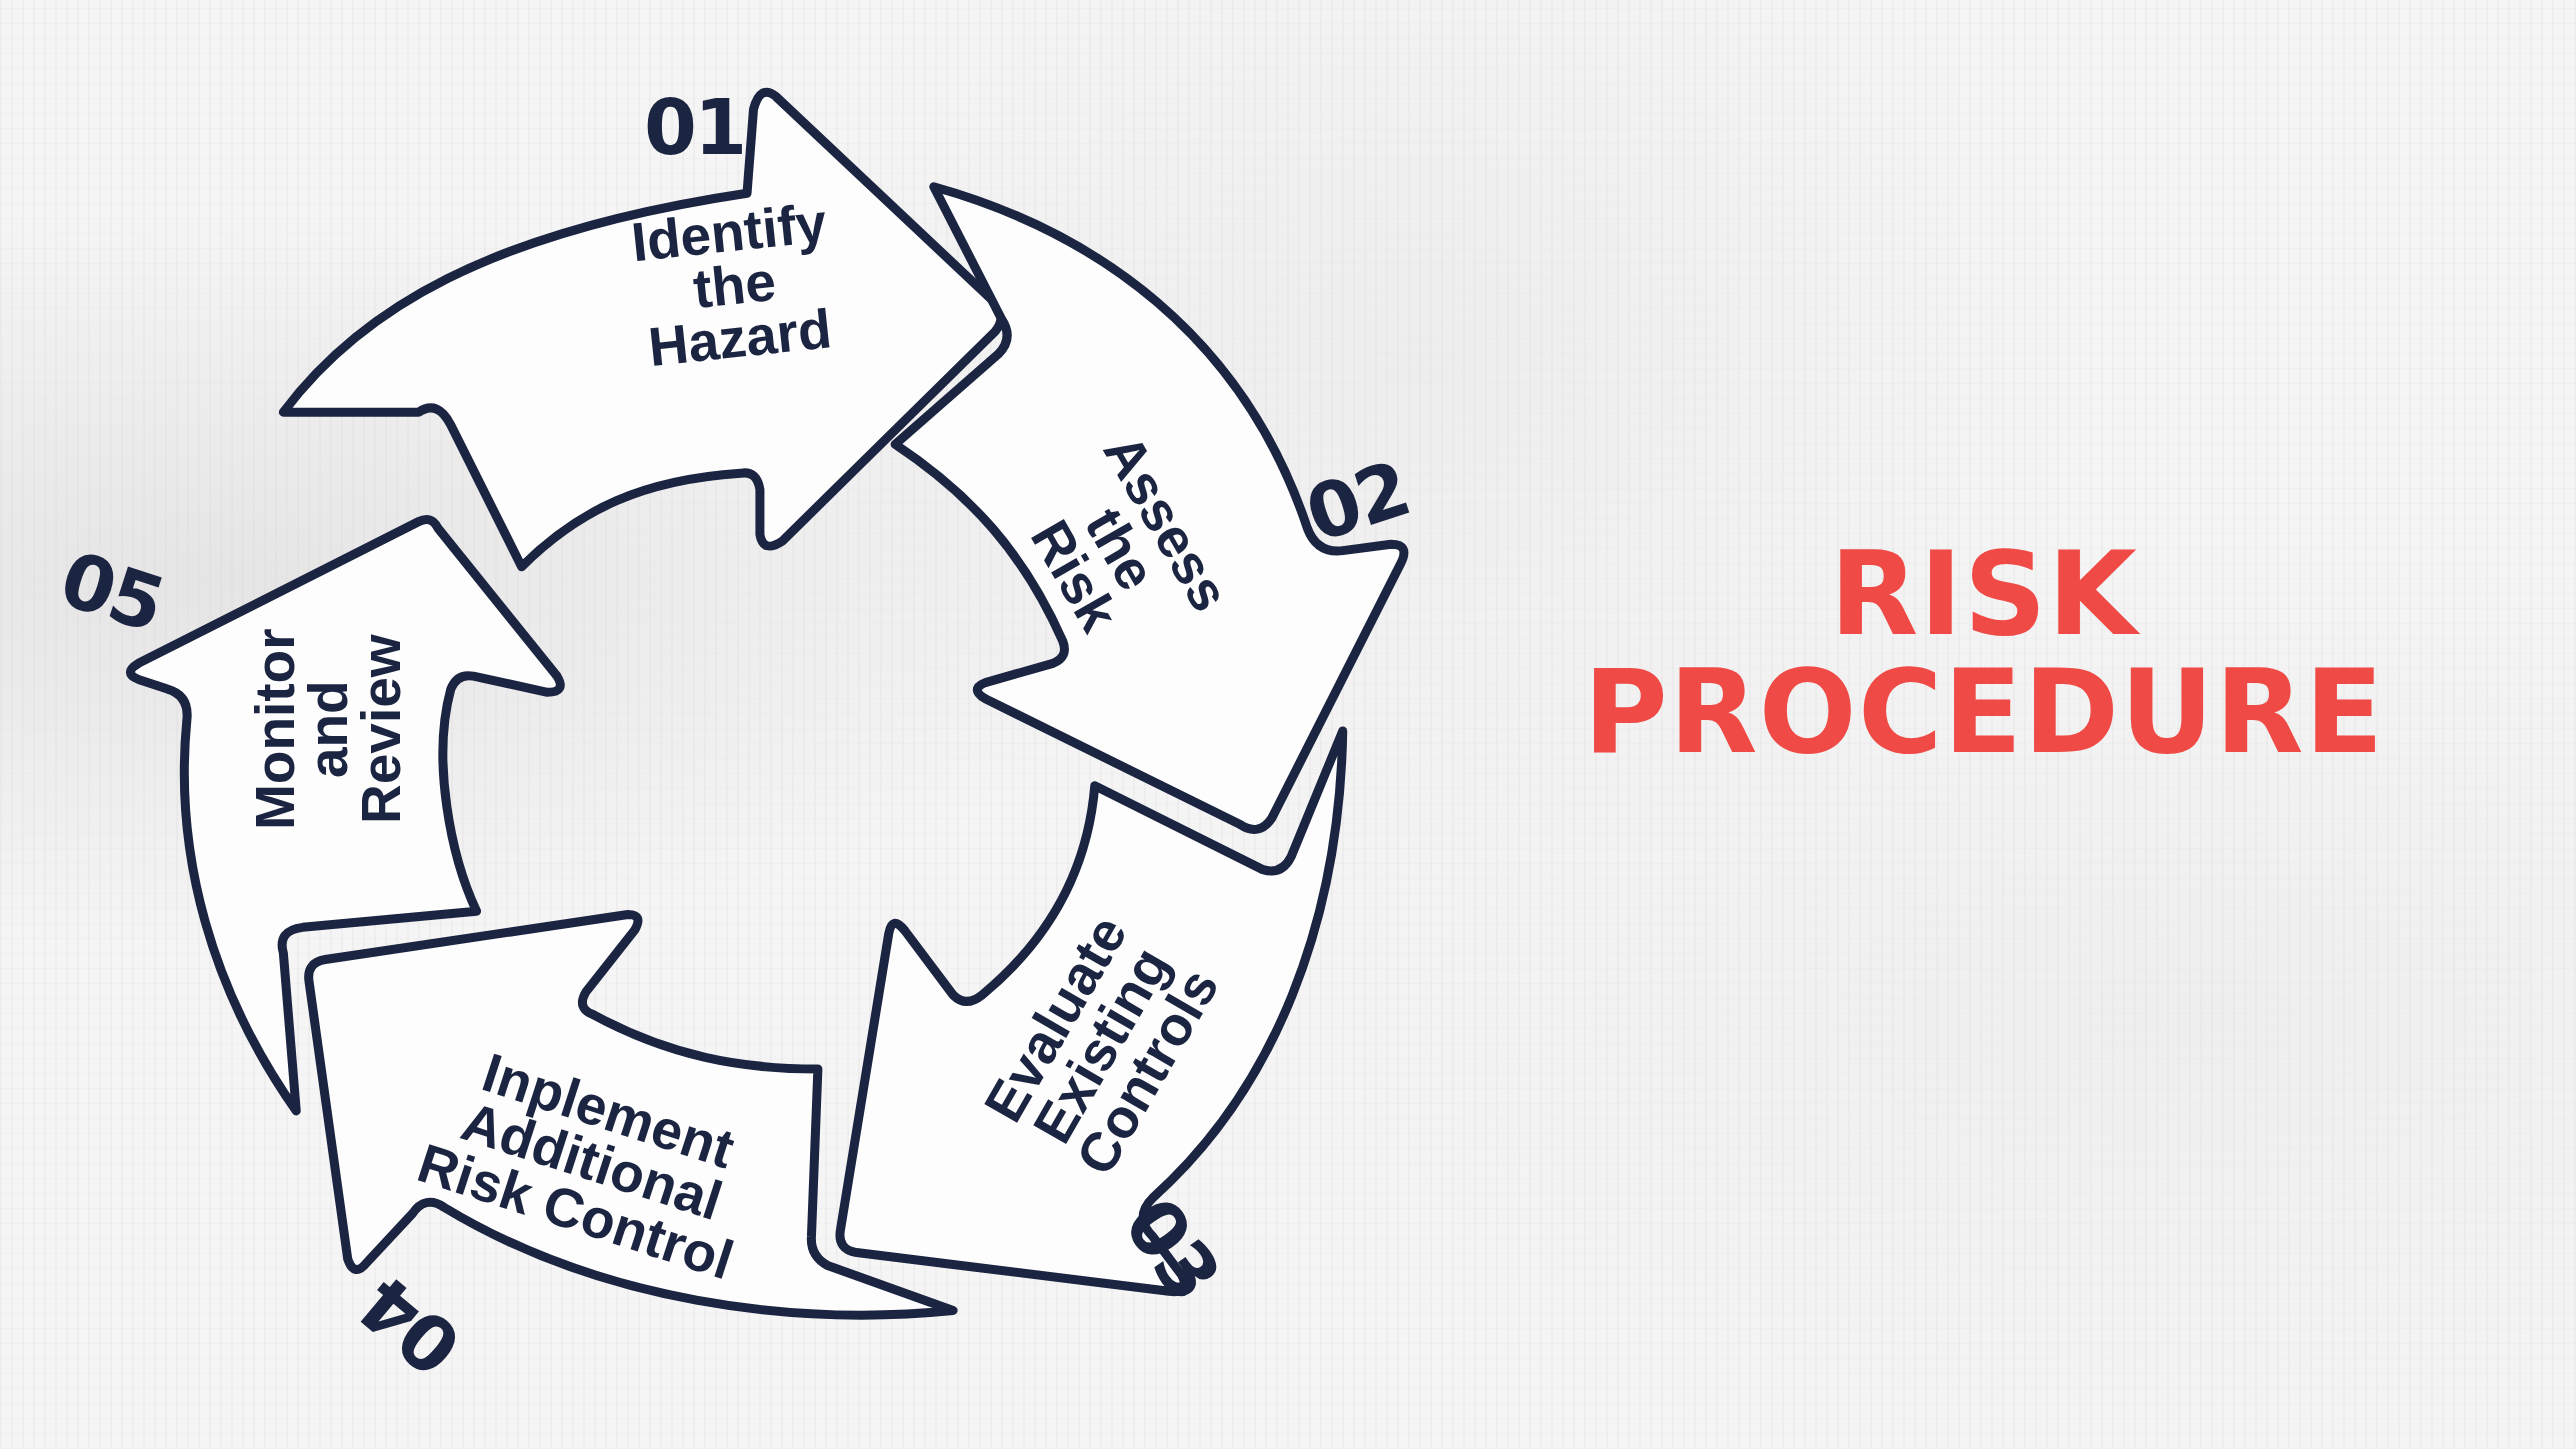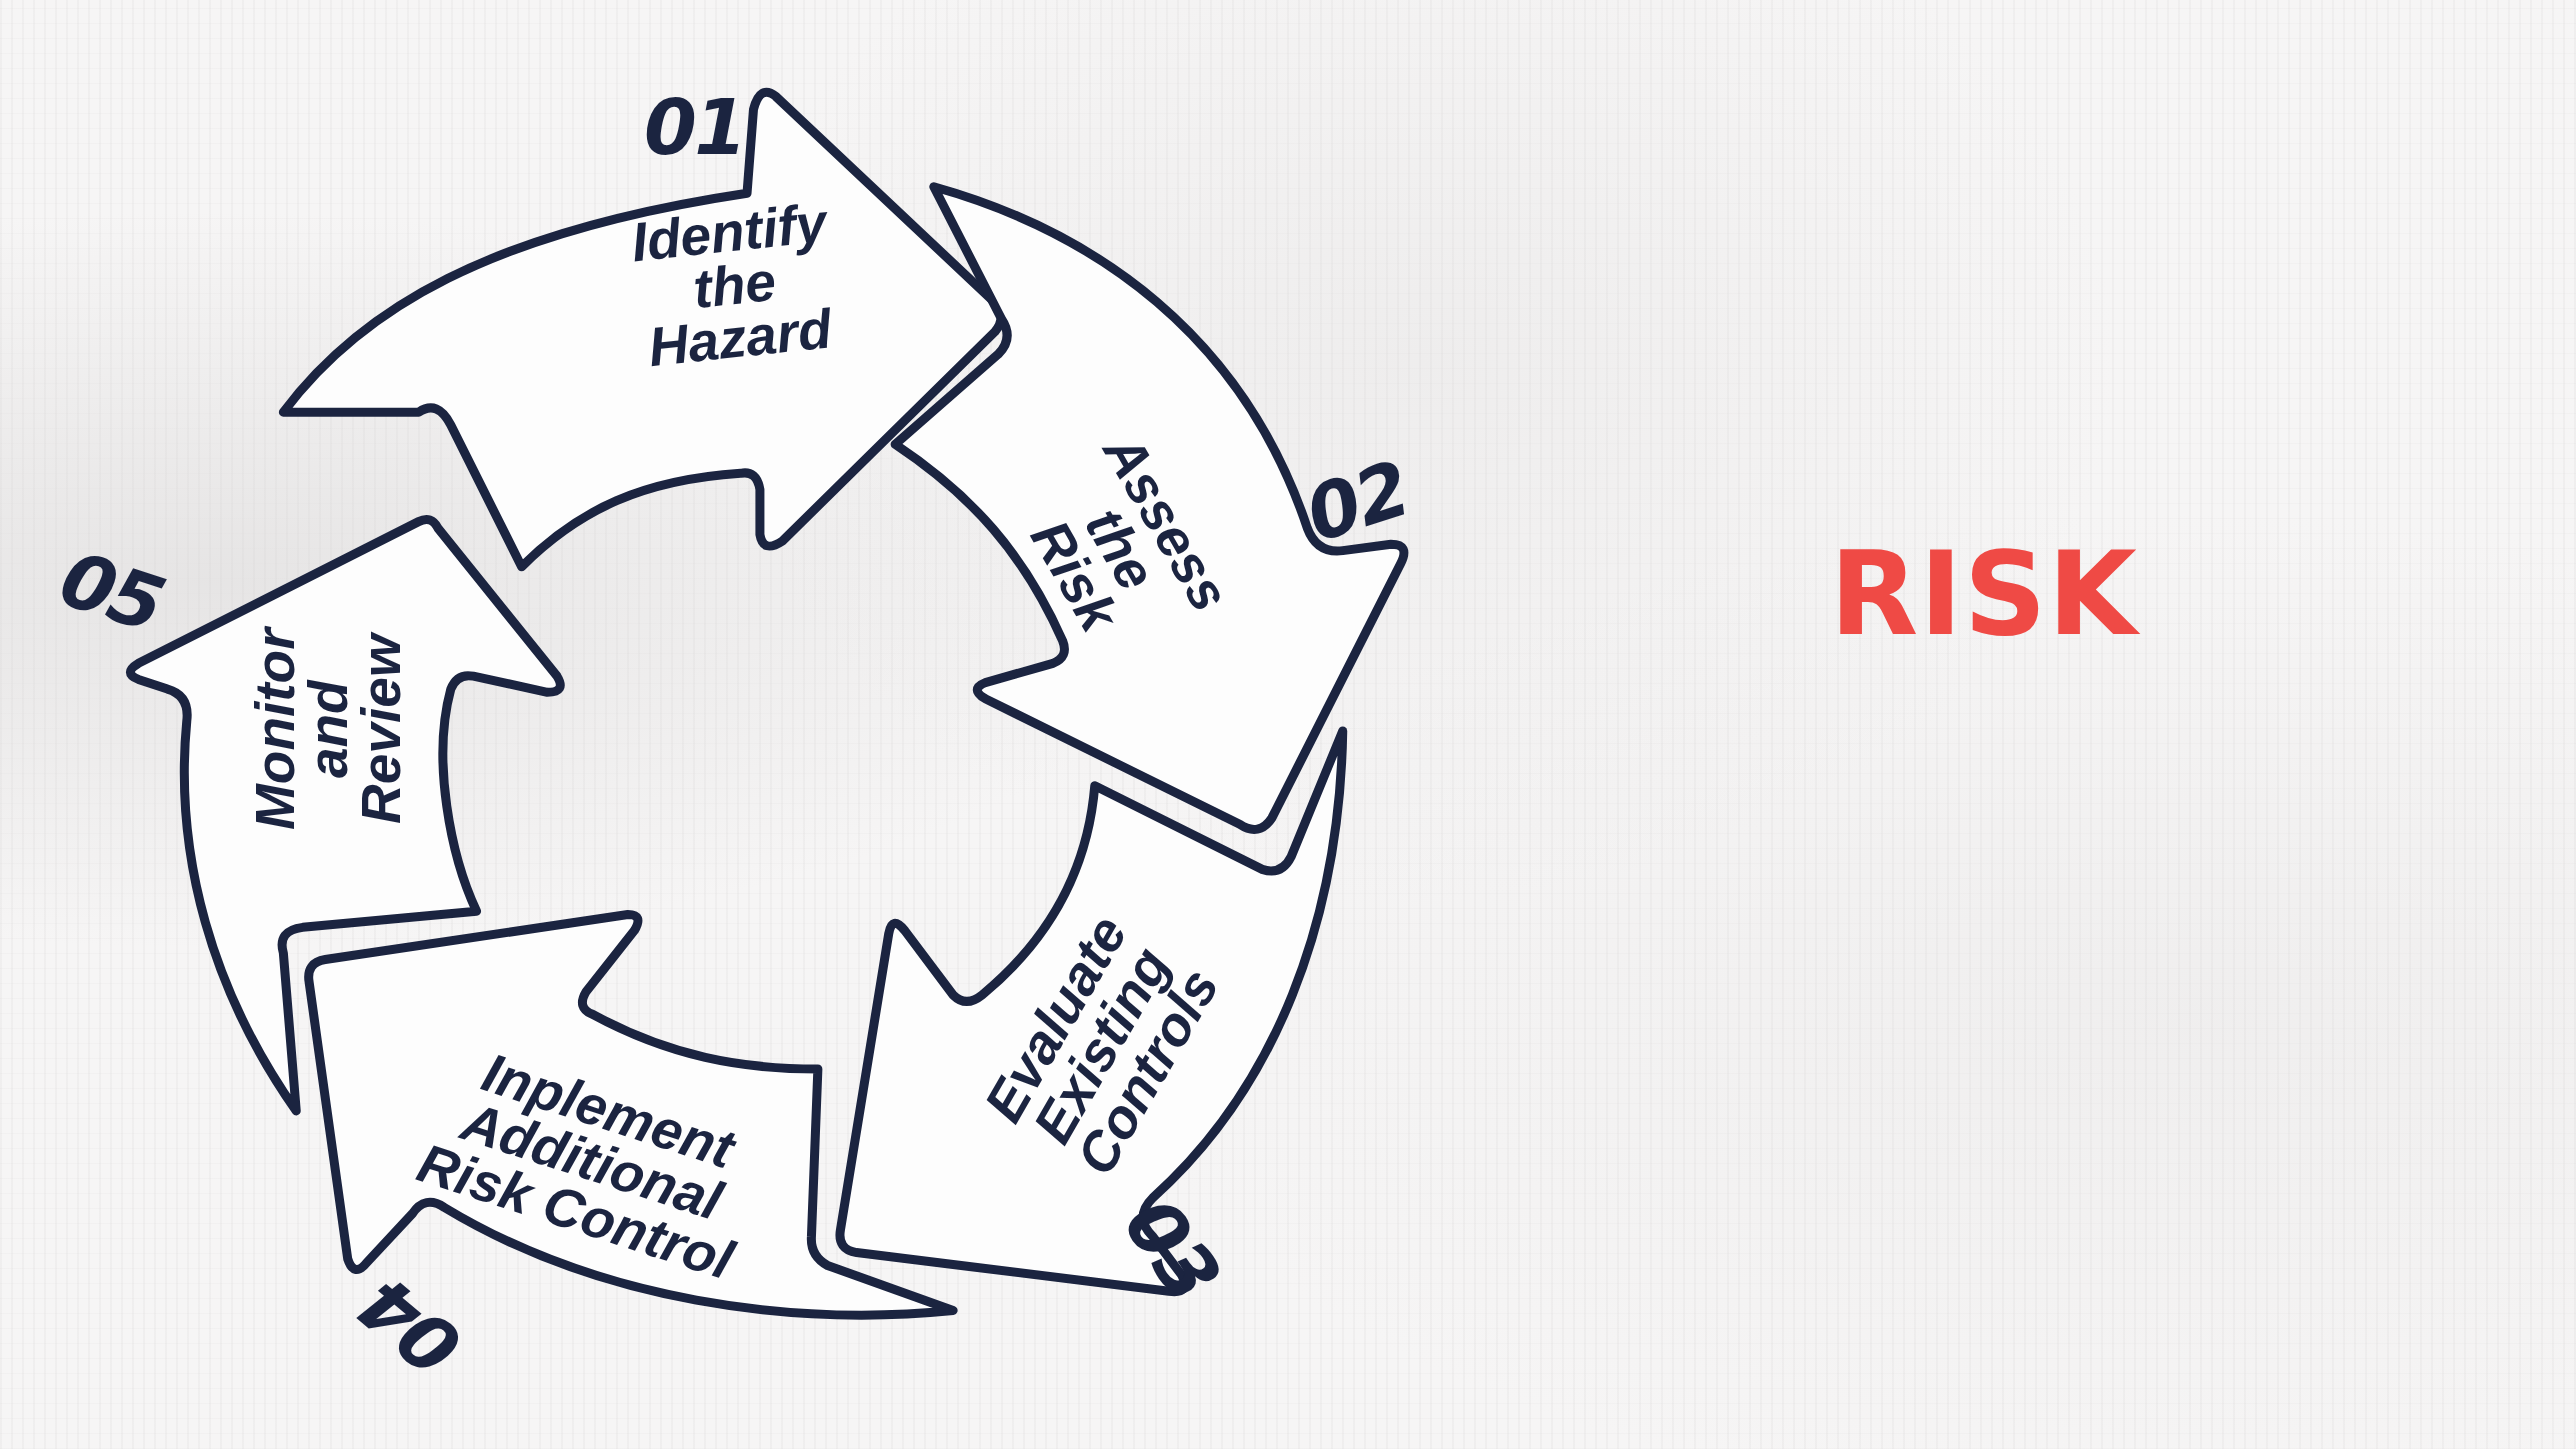--- a/index.html
+++ b/index.html
@@ -12,21 +12,21 @@
   .texture {
     position: absolute; inset: 0;
     background:
       repeating-linear-gradient(90deg, rgba(210,208,208,0.18) 0px, rgba(210,208,208,0.18) 1.9px, transparent 1.9px, transparent 11px),
       repeating-linear-gradient(0deg, rgba(225,223,223,0.20) 0px, rgba(225,223,223,0.20) 1.3px, transparent 1.3px, transparent 15px),
       radial-gradient(ellipse at 8% 40%, rgba(200,198,198,0.35), transparent 30%),
       radial-gradient(ellipse at 55% 25%, rgba(215,213,213,0.25), transparent 35%),
       radial-gradient(ellipse at 85% 70%, rgba(220,218,218,0.25), transparent 35%);
     pointer-events: none;
   }
-  .diagram { position: absolute; left: 0; top: 0; width: 1449px; height: 1449px; font-style: italic; }
+  .diagram { position: absolute; left: 0; top: 0; width: 1449px; height: 1449px; }
   .diagram svg { position: absolute; left: 0; top: 0; width: 1449px; height: 1449px; }
   .arrow-shape { fill: #fdfdfd; stroke: #1b2440; stroke-width: 14; stroke-linejoin: round; }
   .step-num {
     position: absolute; color: #1b2440; font-weight: 700;
     font-family: "DejaVu Sans", sans-serif; font-size: 76px; line-height: 1;
     white-space: nowrap; letter-spacing: -2.6px;
   }
   .step-label {
     position: absolute; color: #1b2440; font-weight: 700;
     font-family: "Liberation Sans", sans-serif; font-size: 55px; line-height: 0.96;
@@ -146,14 +146,15 @@
   <div class="step-label" style="left:386px; top:1082px; width:412px; transform: rotate(18deg);">Inplement
 Additional
 Risk Control</div>
   <div class="step-label" style="left:167px; top:650px; width:322px; transform: rotate(-90deg);">Monitor
 and
 Review</div>
 </div>
 
 <div class="title">
   <div>RISK</div>
+  <div>PROCEDURE</div>
 </div>
 
 
 </body></html>

